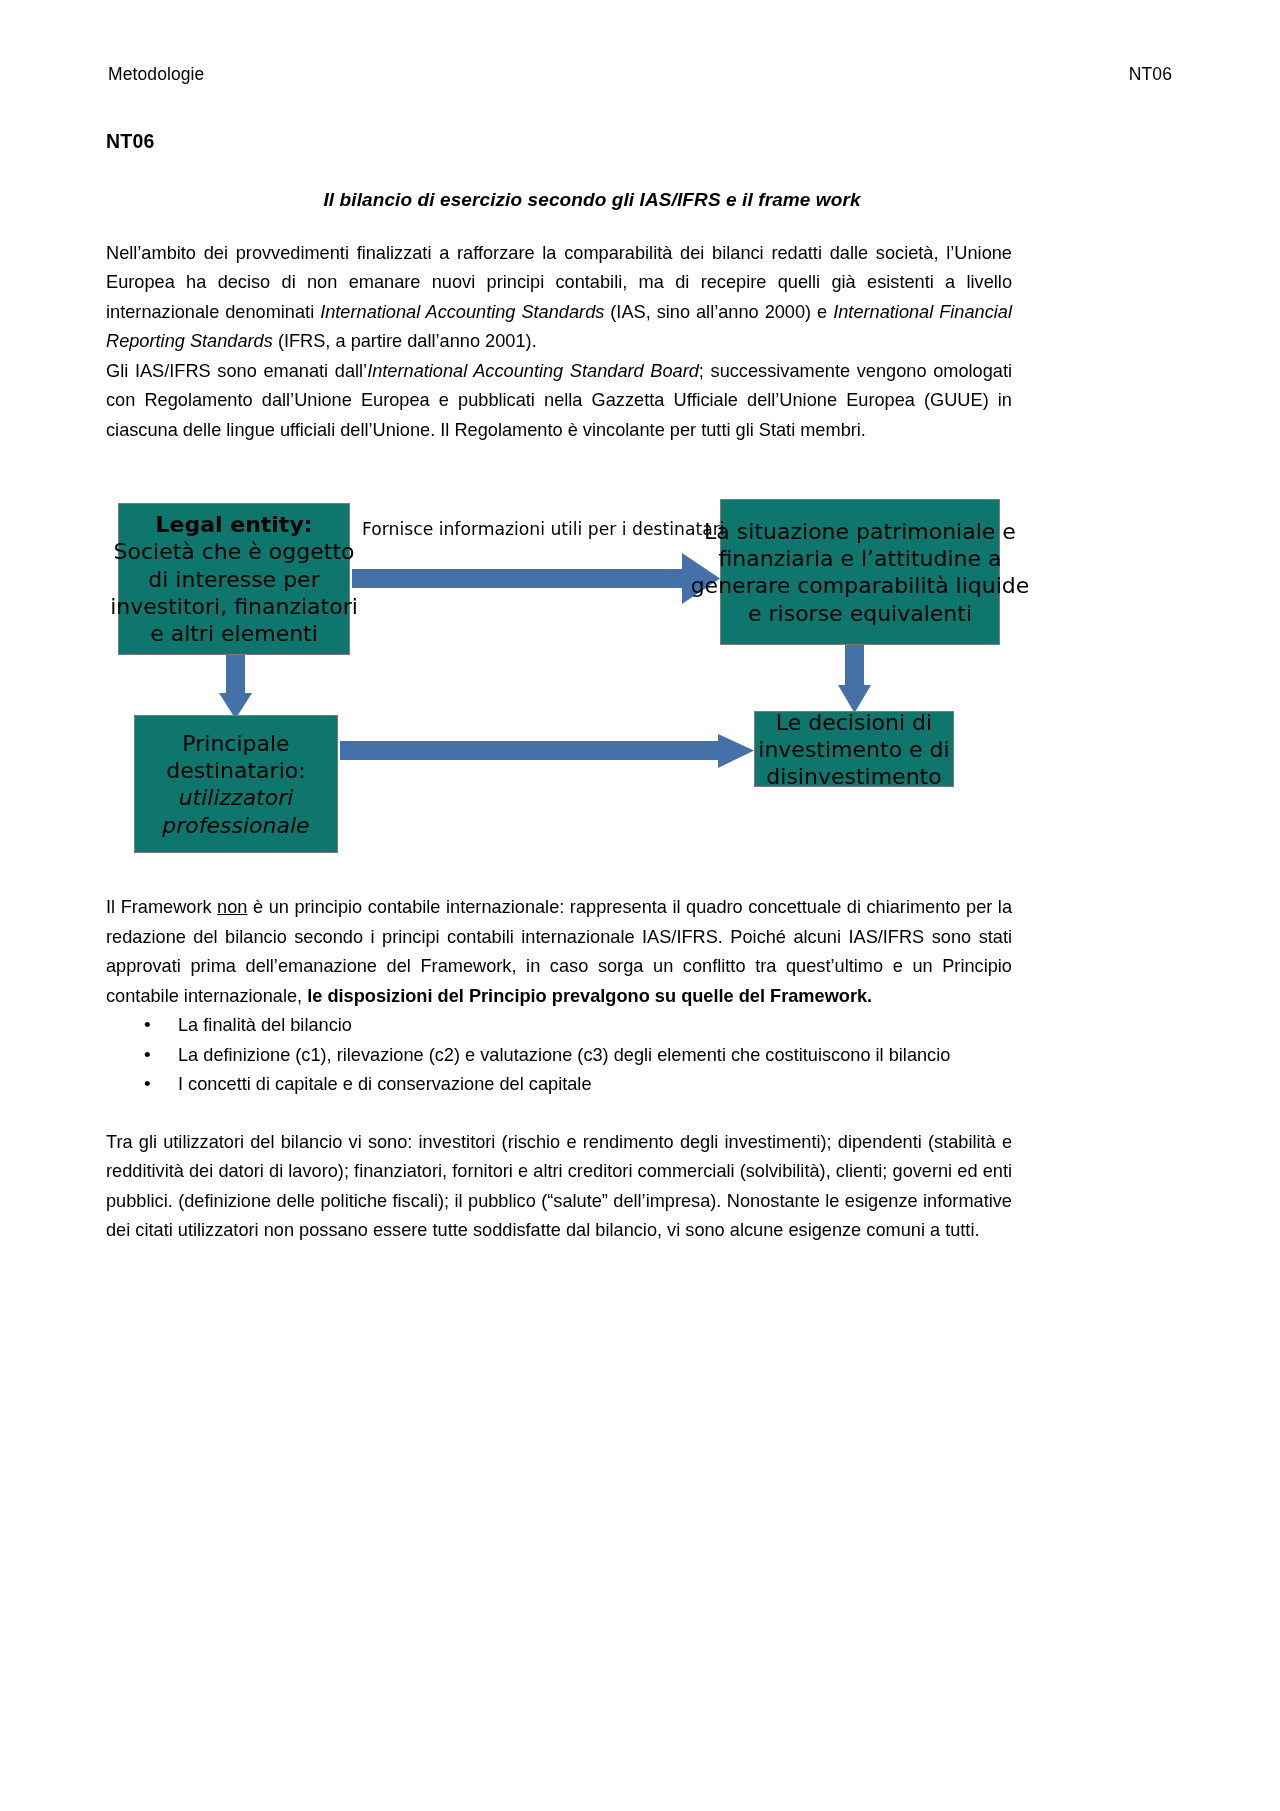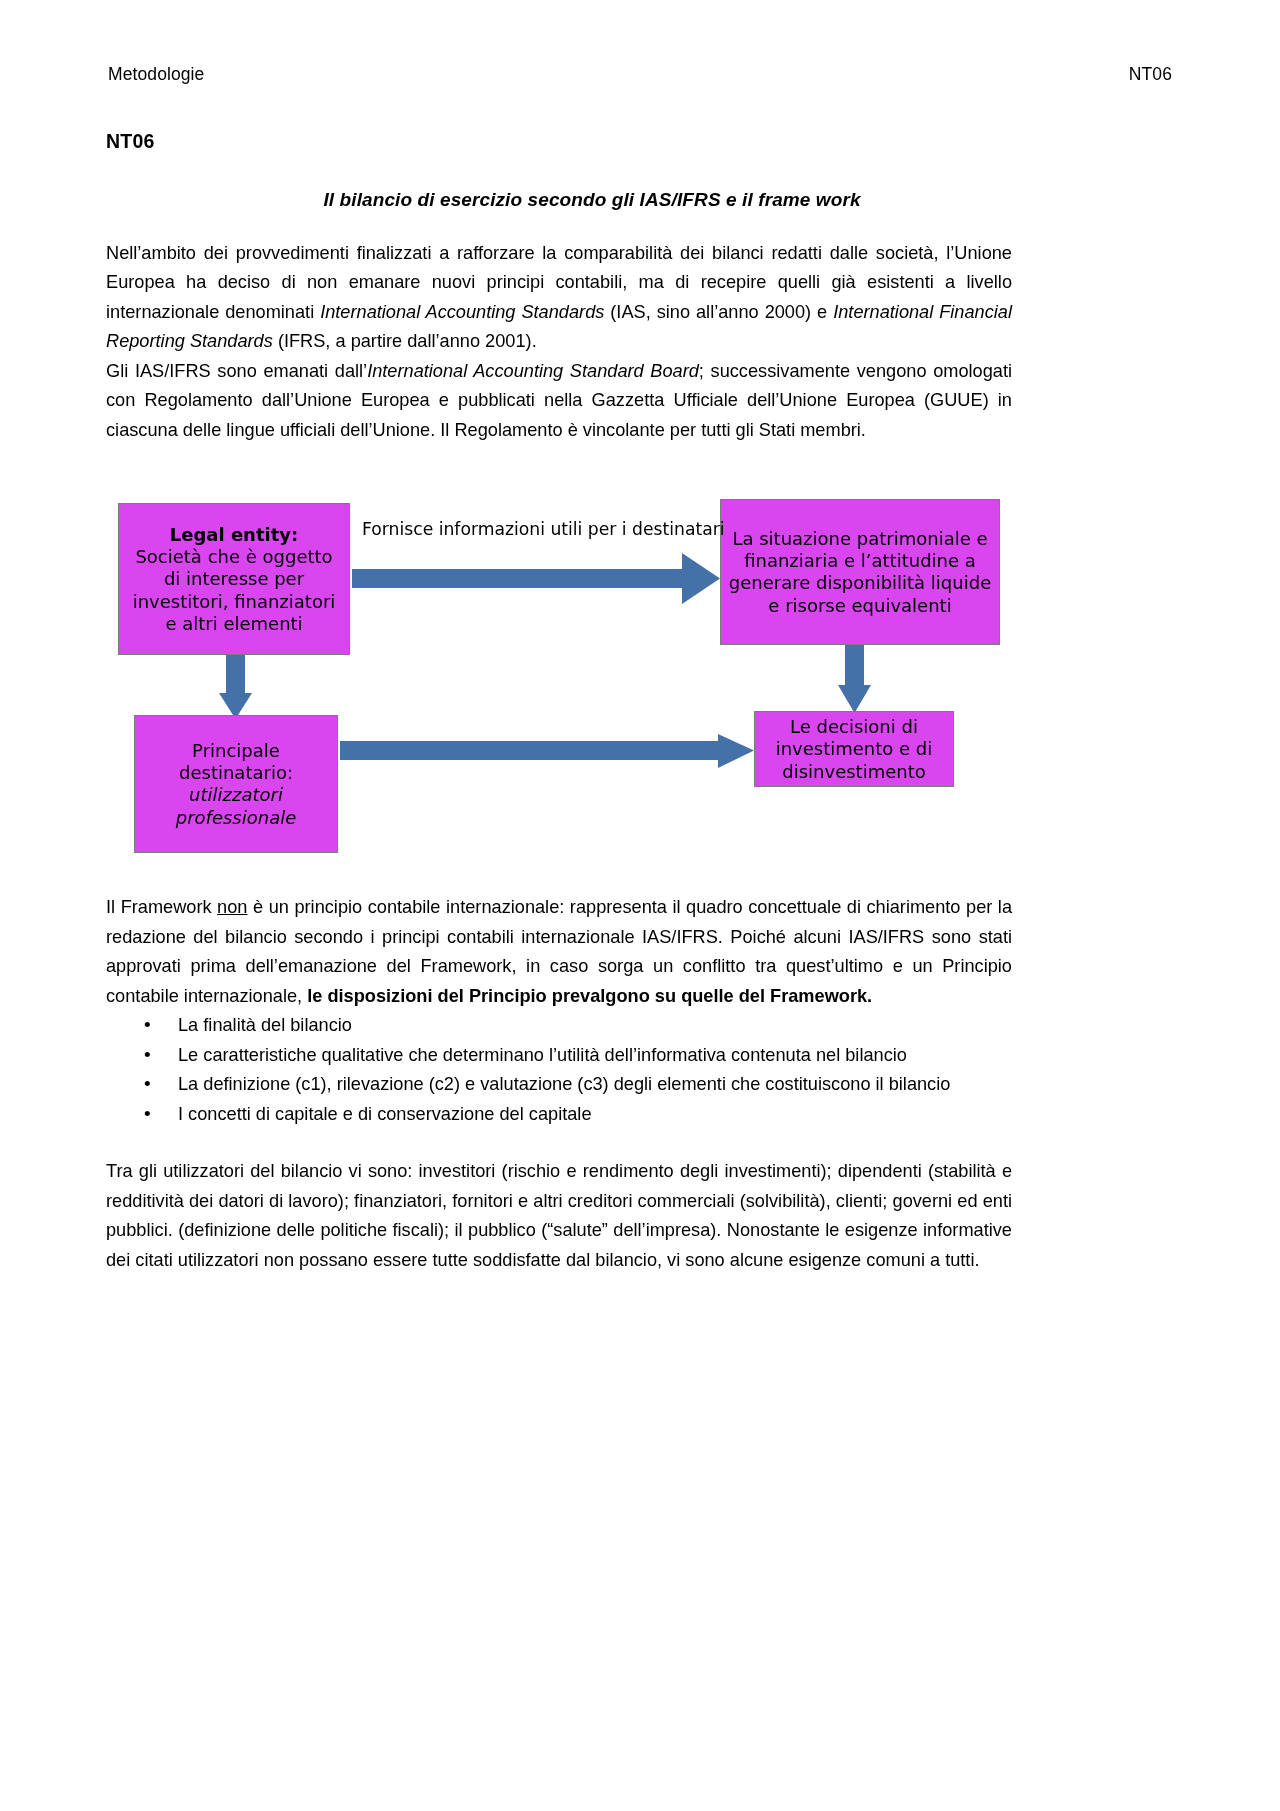--- a/index.html
+++ b/index.html
@@ -82,23 +82,23 @@
   }
   .diagram svg.arrow-layer {
     position: absolute;
     left: 0; top: 0;
     width: 906px;
     height: 372px;
   }
   .dbox {
     position: absolute;
     border: 1.4px solid #7b7b7b;
-    background: #d946ef;
+    background: #0f766e;
     font-family: "DejaVu Sans", sans-serif;
-    font-size: 18px;
+    font-size: 22px;
     line-height: 1.24;
     text-align: center;
     display: flex;
     flex-direction: column;
     justify-content: center;
     align-items: center;
     z-index: 3;
   }
   .dbox .ln { display: block; white-space: nowrap; }
   .dbox .ln.bold-head { font-weight: bold; }
@@ -194,21 +194,21 @@
         <span class="ln bold-head">Legal entity:</span>
         <span class="ln">Società che è oggetto</span>
         <span class="ln">di interesse per</span>
         <span class="ln">investitori, finanziatori</span>
         <span class="ln">e altri elementi</span>
       </div>
 
       <div class="dbox" id="box-situazione">
         <span class="ln">La situazione patrimoniale e</span>
         <span class="ln">finanziaria e l’attitudine a</span>
-        <span class="ln">generare disponibilità liquide</span>
+        <span class="ln">generare comparabilità liquide</span>
         <span class="ln">e risorse equivalenti</span>
       </div>
 
       <div class="dbox" id="box-principale">
         <span class="ln">Principale</span>
         <span class="ln">destinatario:</span>
         <span class="ln it">utilizzatori</span>
         <span class="ln it">professionale</span>
       </div>
 
@@ -218,21 +218,20 @@
         <span class="ln">disinvestimento</span>
       </div>
 
     </div>
 
     <p class="body-par"><span>Il Framework </span><span class="undr">non</span><span> è un principio contabile internazionale: rappresenta il quadro concettuale di chiarimento per la redazione del bilancio secondo i principi contabili internazionale IAS/IFRS. Poiché alcuni IAS/IFRS sono stati approvati prima dell’emanazione del Framework, in caso sorga un conflitto tra quest’ultimo e un Principio contabile internazionale, </span><span class="bld">le disposizioni del Principio prevalgono su quelle del Framework.</span></p>
 
 
     <ul class="bullets">
       <li>La finalità del bilancio</li>
-      <li>Le caratteristiche qualitative che determinano l’utilità dell’informativa contenuta nel bilancio</li>
       <li>La definizione (c1), rilevazione (c2) e valutazione (c3) degli elementi che costituiscono il bilancio</li>
       <li>I concetti di capitale e di conservazione del capitale</li>
     </ul>
 
     <div class="spacer-md"></div>
 
     <p class="body-par">Tra gli utilizzatori del bilancio vi sono: investitori (rischio e rendimento degli investimenti); dipendenti (stabilità e redditività dei datori di lavoro); finanziatori, fornitori e altri creditori commerciali (solvibilità), clienti; governi ed enti pubblici. (definizione delle politiche fiscali); il pubblico (“salute” dell’impresa). Nonostante le esigenze informative dei citati utilizzatori non possano essere tutte soddisfatte dal bilancio, vi sono alcune esigenze comuni a tutti.</p>
 
   </div>
 </div>

